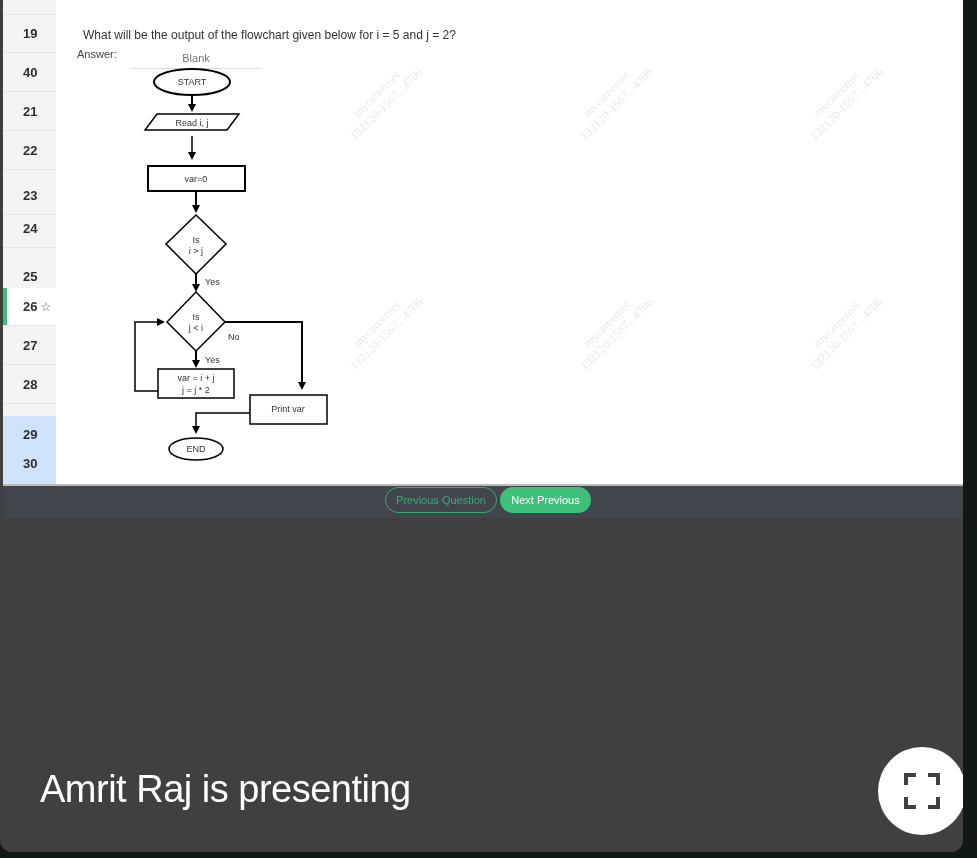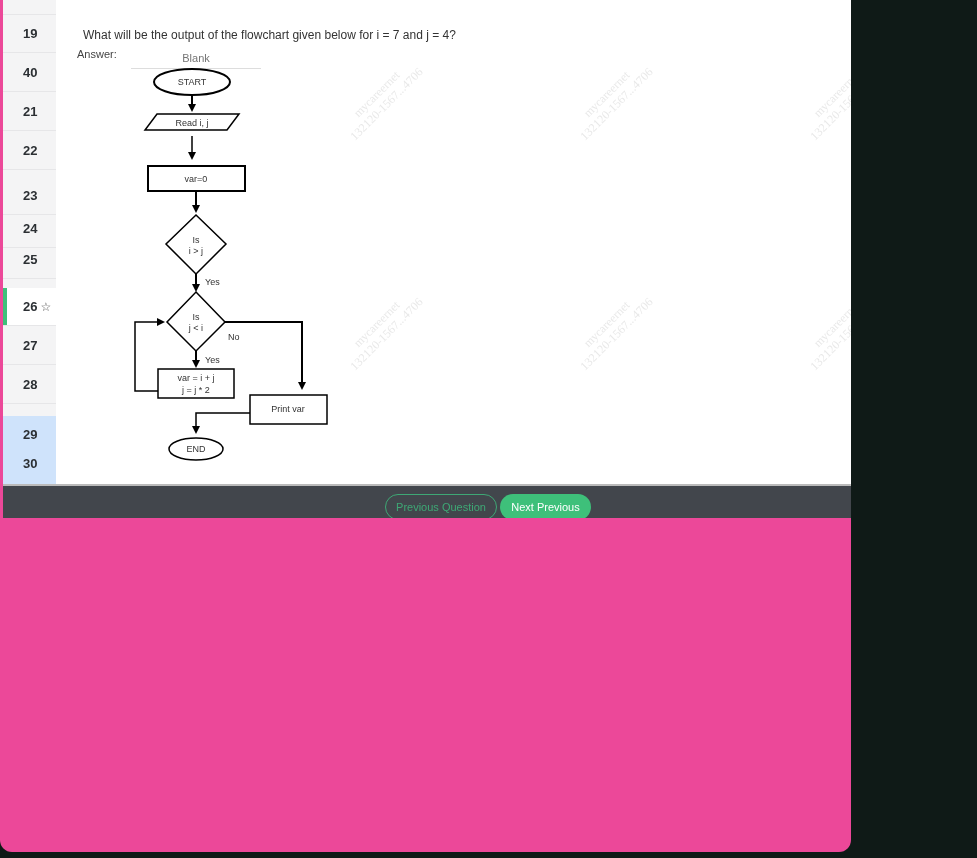--- a/index.html
+++ b/index.html
@@ -3,22 +3,22 @@
   <meta charset="utf-8">
   <style>
     html, body { margin: 0; padding: 0; }
     body {
       width: 977px; height: 858px; overflow: hidden;
       background: #0f1a17;
       font-family: "Liberation Sans", sans-serif;
       position: relative;
     }
     .frame {
-      position: absolute; left: 0; top: 0; width: 851px; height: 852px;
-      background: #ec4899; border-radius: 0 0 12px 12px; overflow: hidden;
+      position: absolute; left: 0; top: 0; width: 963px; height: 852px;
+      background: #404040; border-radius: 0 0 12px 12px; overflow: hidden;
     }
     .shared {
       position: absolute; left: 3px; top: 0; width: 974px; height: 518px;
       background: #fff; overflow: hidden;
     }
     .qnav {
       position: absolute; left: 0; top: 0; width: 53px; height: 484px;
       background: #f4f4f5;
     }
     .qnav-item {
@@ -50,21 +50,21 @@
     .wm {
       position: absolute; transform: rotate(-45deg); color: #e9e9e9;
       font-family: "Liberation Serif", serif; font-size: 12px; line-height: 14px;
       text-align: center; white-space: nowrap;
     }
     .toolbar {
       position: absolute; left: 0; top: 484px; width: 974px; height: 34px;
       background: #42464c; border-top: 2px solid #bbb; box-sizing: border-box;
     }
     .btn {
-      position: absolute; top: 8px; height: 26px; border-radius: 13px;
+      position: absolute; top: 1px; height: 26px; border-radius: 13px;
       font-size: 11px; display: flex; align-items: center; justify-content: center;
       font-family: "Liberation Sans", sans-serif; box-sizing: border-box;
     }
     .btn-prev {
       left: 382px; width: 112px; border: 1px solid #3ea875; color: #3ea875; background: transparent;
     }
     .btn-next {
       left: 497px; width: 91px; background: #3ec07a; color: #fff; border: none;
     }
     .presenting {
@@ -95,21 +95,21 @@
         </div>
       <div class="qnav-item" style="top:132px">
           <span>22</span>
         </div>
       <div class="qnav-item" style="top:177px">
           <span>23</span>
         </div>
       <div class="qnav-item" style="top:210px">
           <span>24</span>
         </div>
-      <div class="qnav-item" style="top:241px">
+      <div class="qnav-item" style="top:258px">
           <span>25</span>
         </div>
       <div class="qnav-item current" style="top:288px">
           <span>26</span>
           <span class="star">☆</span>
         </div>
       <div class="qnav-item" style="top:327px">
           <span>27</span>
         </div>
       <div class="qnav-item" style="top:366px">
@@ -141,21 +141,21 @@
       </div>
     <div class="wm" style="left:560px;top:315px">
         <div>mycareernet</div>
         <div>132120-1567...4706</div>
       </div>
     <div class="wm" style="left:790px;top:315px">
         <div>mycareernet</div>
         <div>132120-1567...4706</div>
       </div>
 
-    <div class="question">What will be the output of the flowchart given below for i = 7 and j = 4?</div>
+    <div class="question">What will be the output of the flowchart given below for i = 5 and j = 2?</div>
     <div class="answer-label">Answer:</div>
     <input class="answer-input" placeholder="Blank" style="">
 
     <svg class="flow" width="974" height="484" font-family="Liberation Sans, sans-serif" font-size="9" fill="none" stroke="#000">
       <defs>
         <marker id="ah" markerWidth="8" markerHeight="8" refX="6" refY="4" orient="auto" markerUnits="userSpaceOnUse">
           <path d="M0,0 L8,4 L0,8 z" fill="#000" stroke="none"></path>
         </marker>
       </defs>
 
@@ -200,20 +200,21 @@
       <ellipse cx="193" cy="449" rx="27" ry="11" stroke-width="1.5"></ellipse>
       <text x="193" y="452" text-anchor="middle" fill="#333" stroke="none">END</text>
     </svg>
 
     <div class="toolbar">
       <button class="btn btn-prev">Previous Question</button>
       <button class="btn btn-next">Next Previous</button>
     </div>
   </div>
 
+  <div class="presenting">Amrit Raj is presenting</div>
 
   <div class="fs-button">
     <svg width="40" height="40" viewBox="0 0 40 40">
       <g fill="none" stroke="#3c4043" stroke-width="4" stroke-linecap="butt">
         <polyline points="4,14 4,4 14,4"></polyline>
         <polyline points="26,4 36,4 36,14"></polyline>
         <polyline points="4,26 4,36 14,36"></polyline>
         <polyline points="26,36 36,36 36,26"></polyline>
       </g>
     </svg>

